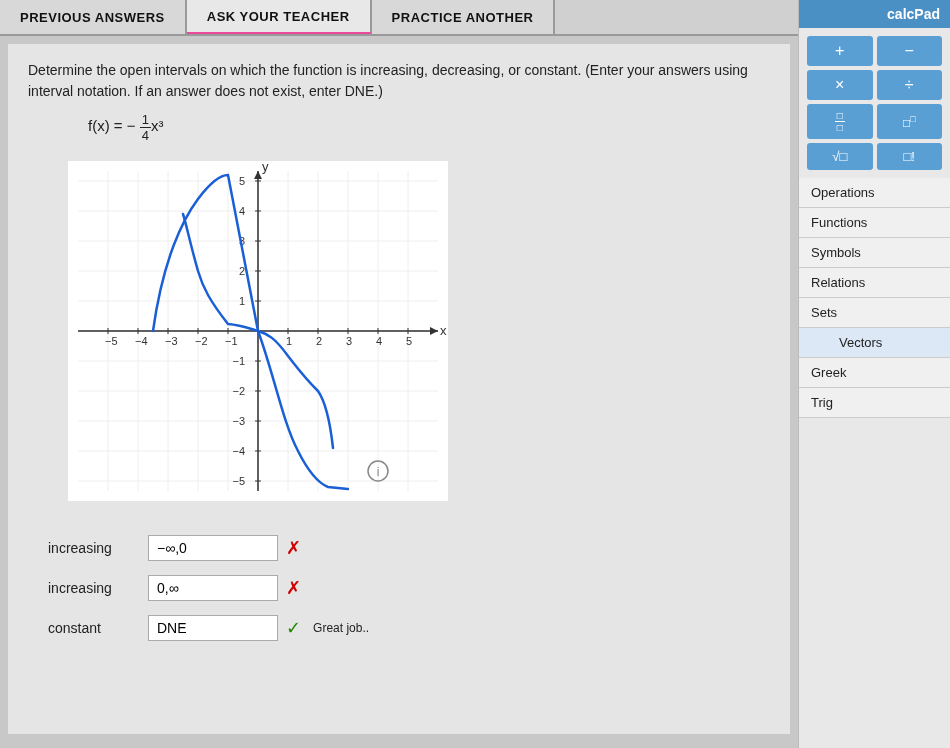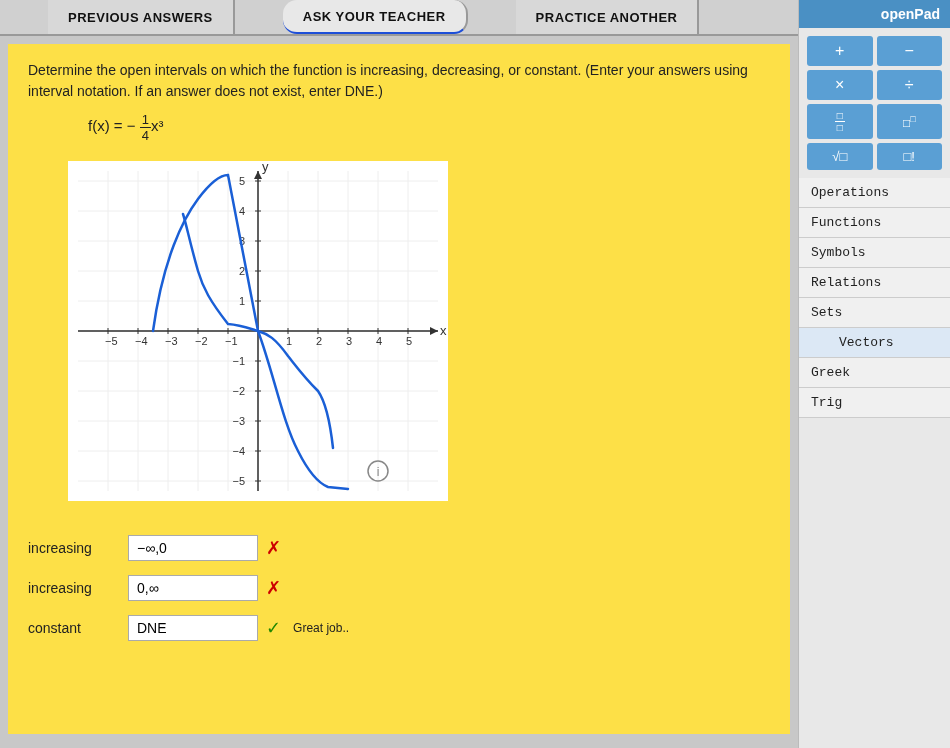--- a/index.html
+++ b/index.html
@@ -25,31 +25,29 @@
       font-size: 13px;
       font-weight: bold;
       letter-spacing: 0.5px;
       background: #d8d8d8;
       border: none;
       border-right: 2px solid #999;
       cursor: pointer;
       color: #111;
       display: flex;
       align-items: center;
-      margin-left: 48px;
     }
     .nav-btn.active {
       background: #e8e8e8;
-      border-bottom: 2px solid #1d4ed8;
-      border-radius: 14px;
+      border-bottom: 2px solid #ec4899;
     }
 
     
     .main-content {
-      background: #fde047;
+      background: #e5e5e5;
       margin: 8px;
       margin-right: 160px;
       padding: 16px 20px;
       min-height: 690px;
       position: relative;
     }
 
     .problem-text {
       font-size: 14px;
       color: #222;
@@ -70,20 +68,21 @@
     }
 
     
     .answer-section {
       margin-top: 20px;
     }
     .answer-row {
       display: flex;
       align-items: center;
       margin-bottom: 14px;
+      margin-left: 20px;
     }
     .answer-label {
       width: 100px;
       font-size: 14px;
       color: #222;
     }
     .answer-input {
       border: 1px solid #aaa;
       padding: 4px 8px;
       font-size: 14px;
@@ -136,21 +135,20 @@
       cursor: pointer;
       text-align: center;
       border-radius: 3px;
     }
     .calc-btn.symbol {
       font-size: 13px;
     }
 
     .calcpad-menu {
       padding: 0;
-      font-family: Liberation Mono, monospace;
     }
     .calcpad-item {
       padding: 7px 12px;
       font-size: 13px;
       color: #222;
       border-bottom: 1px solid #ccc;
       cursor: pointer;
       background: #f0f0f0;
     }
     .calcpad-item.active {
@@ -308,21 +306,21 @@
       <input class="answer-input" type="text" value="DNE" style="">
       <span class="answer-mark correct">✓</span>
       <span class="great-job">Great job..</span>
     </div>
   </div>
 
 </div>
 
 <div class="calcpad">
   <div class="calcpad-title">
-    <span>open</span><span>Pad</span>
+    <span>calc</span><span>Pad</span>
   </div>
 
   <div class="calc-buttons">
     <button class="calc-btn">+</button>
     <button class="calc-btn">−</button>
     <button class="calc-btn">×</button>
     <button class="calc-btn">÷</button>
     <button class="calc-btn symbol" style="font-size:12px;">
       <span style="display:inline-block;vertical-align:middle;">
         <span style="display:block;border-bottom:1px solid white;font-size:10px;padding:0 2px;">□</span>

